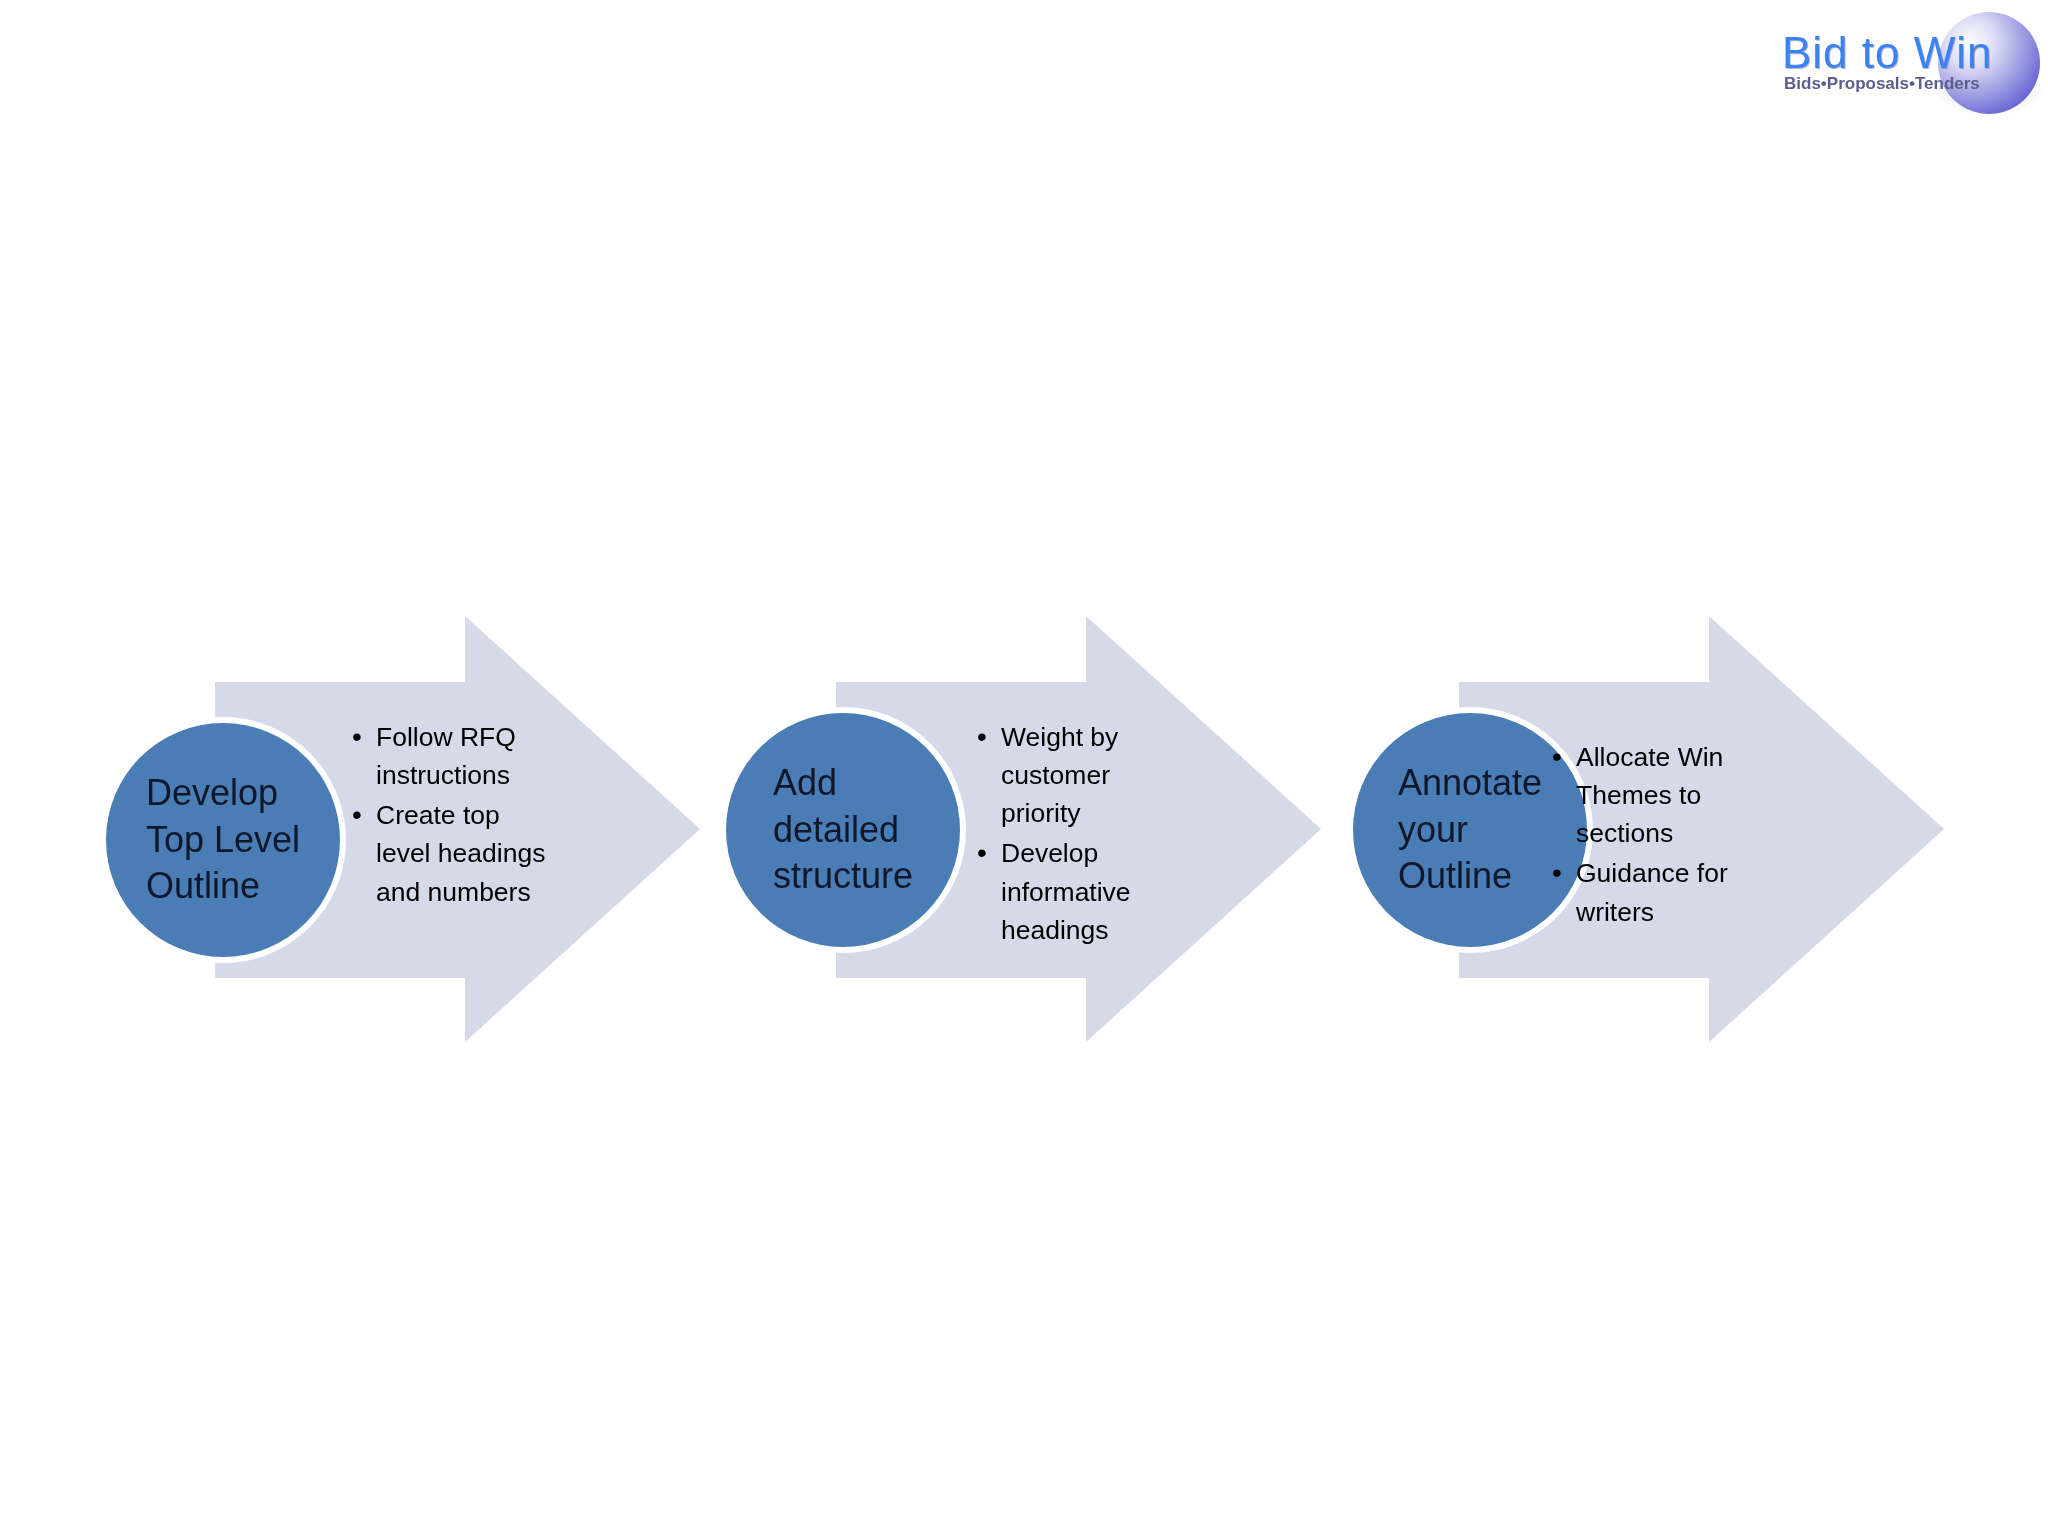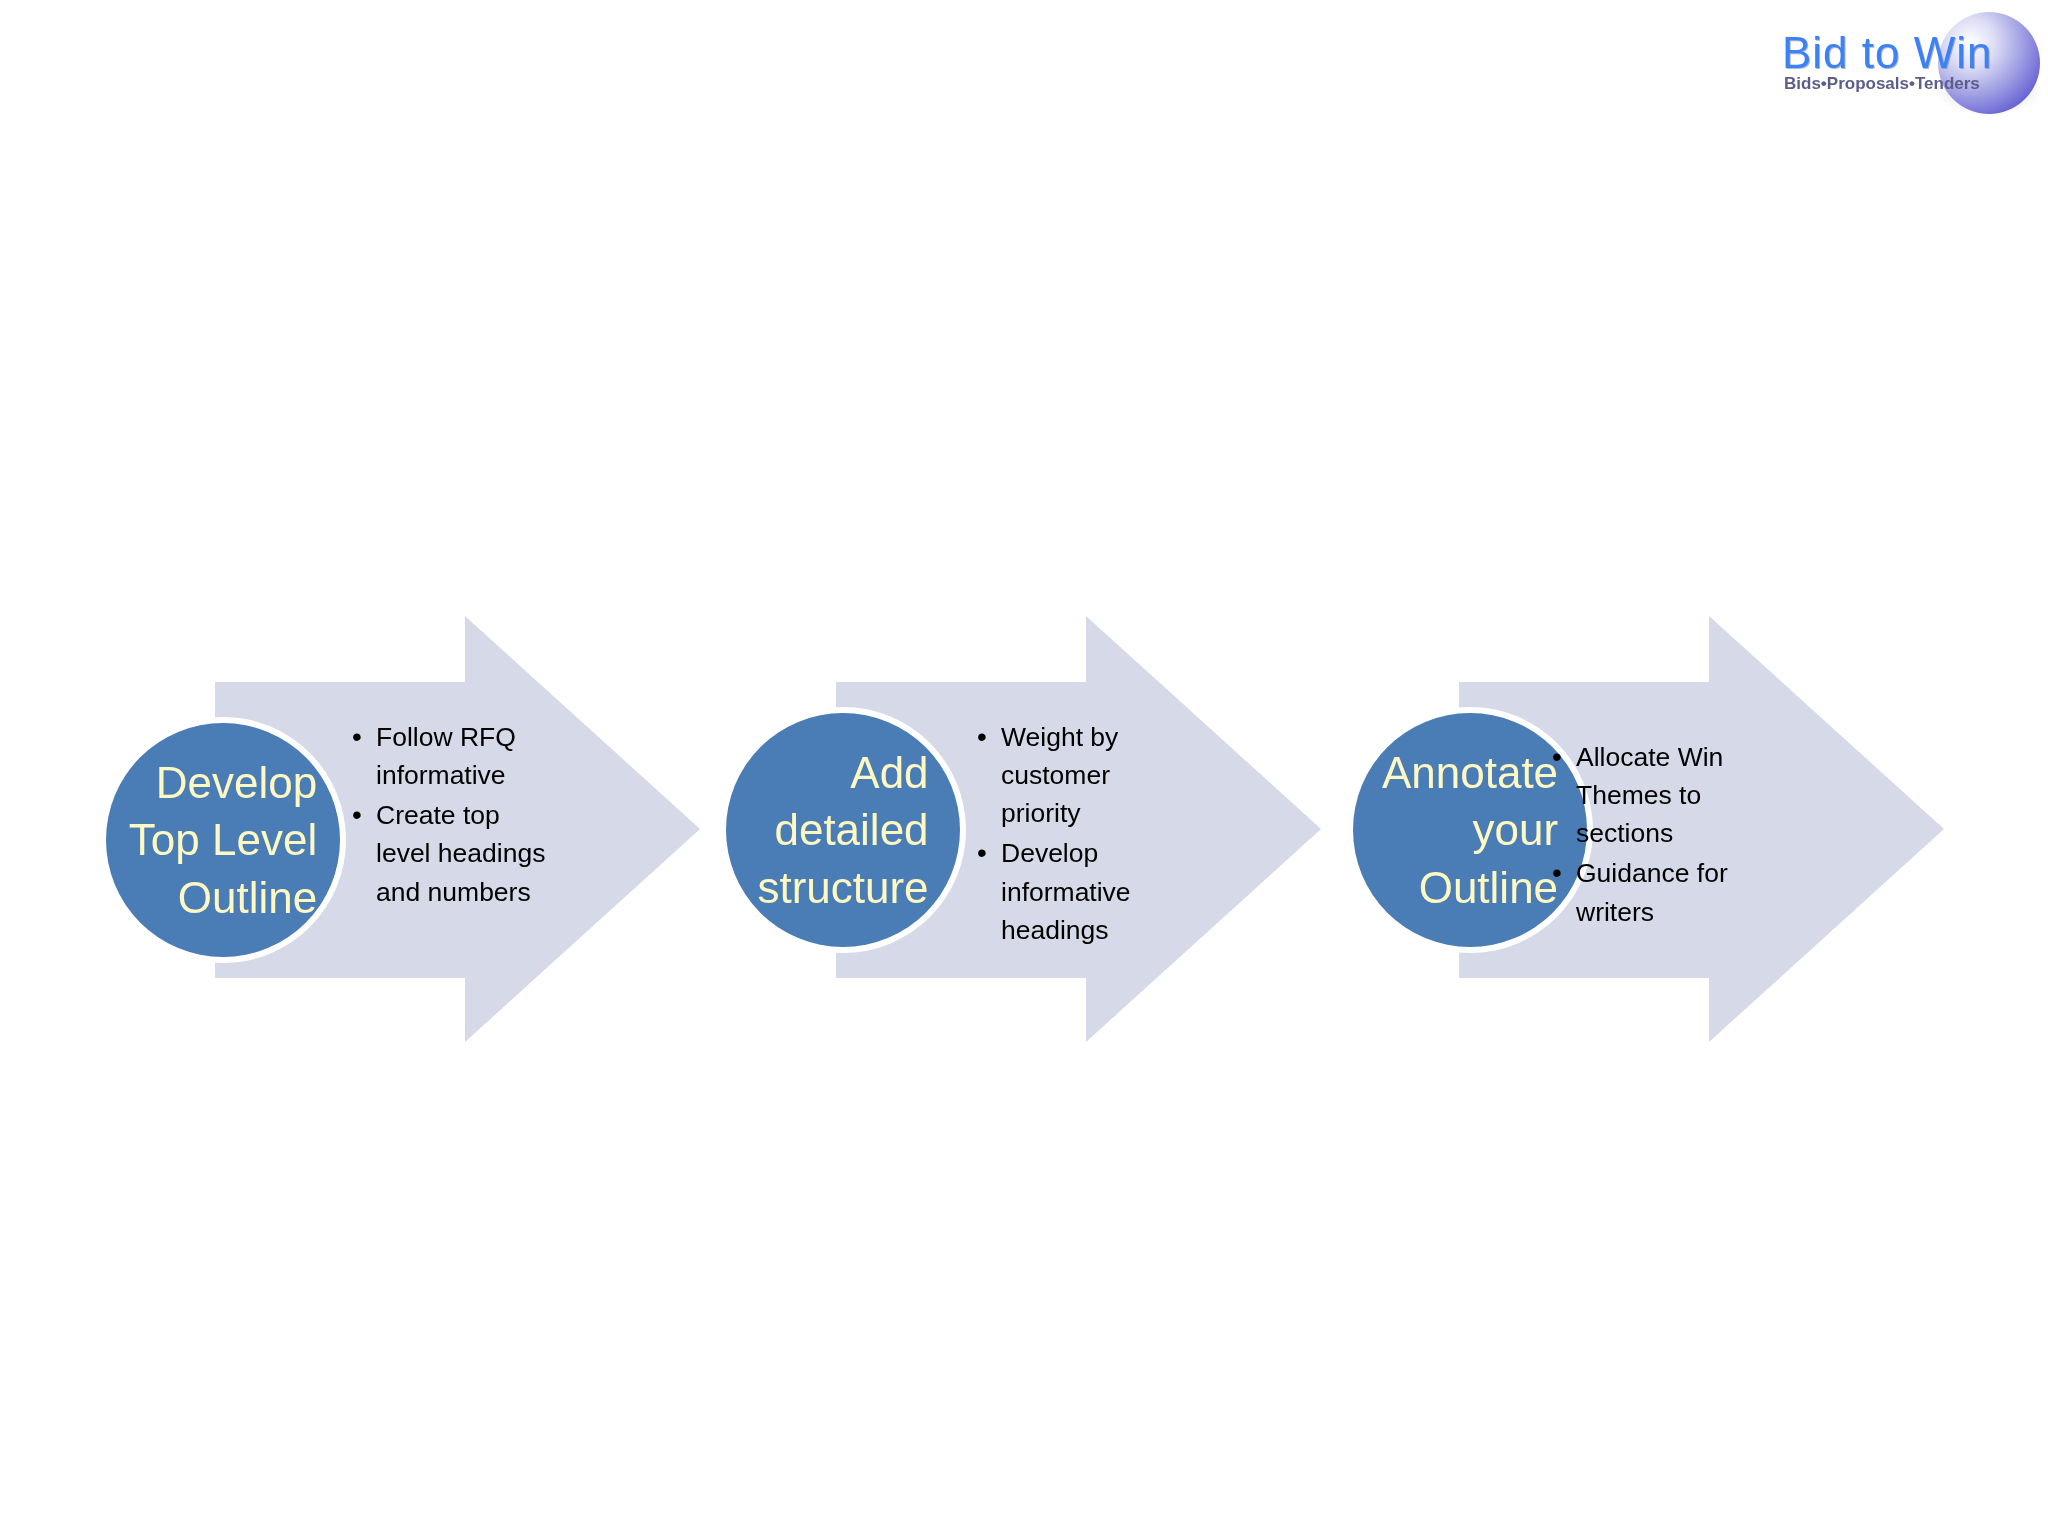--- a/index.html
+++ b/index.html
@@ -72,23 +72,23 @@
   .arrow-wrap{ position:absolute; }
   .arrow-svg{ display:block; }
 
   .step-circle{
     position:absolute;
     width:234px;height:234px;
     border-radius:50%;
     background:#4A7CB5;
     box-shadow:0 0 0 6px #ffffff;
     display:flex;align-items:center;justify-content:center;
-    text-align:right;
-    color:#fef9c3;
-    font-size:44px;
+    text-align:left;
+    color:#0f172a;
+    font-size:36px;
     line-height:1.30;
     padding:0 14px;
     box-sizing:border-box;
   }
   .step-circle span{display:block;}
 
   .bullets{
     position:absolute;
     color:#000000;
     font-size:26.5px;
@@ -132,21 +132,21 @@
     <div class="step-circle" style="left:106px;top:723px;">
       <div>
         <span>Develop</span>
         <span>Top Level</span>
         <span>Outline</span>
       </div>
     </div>
 
     <div class="bullets" style="left:350px;top:718px;width:210px;">
       <ul>
-        <li>Follow RFQ informative</li>
+        <li>Follow RFQ instructions</li>
         <li>Create top level headings and numbers</li>
       </ul>
     </div>
   </div>
 
   <div class="step-group">
 
     <div class="arrow-wrap" style="left:836px;top:616px;">
       <svg class="arrow-svg" width="485" height="426" viewBox="0 0 485 426">
         <polygon points="0,66 250,66 250,0 485,213 250,426 250,362 0,362" fill="#d5d9e8"></polygon>

